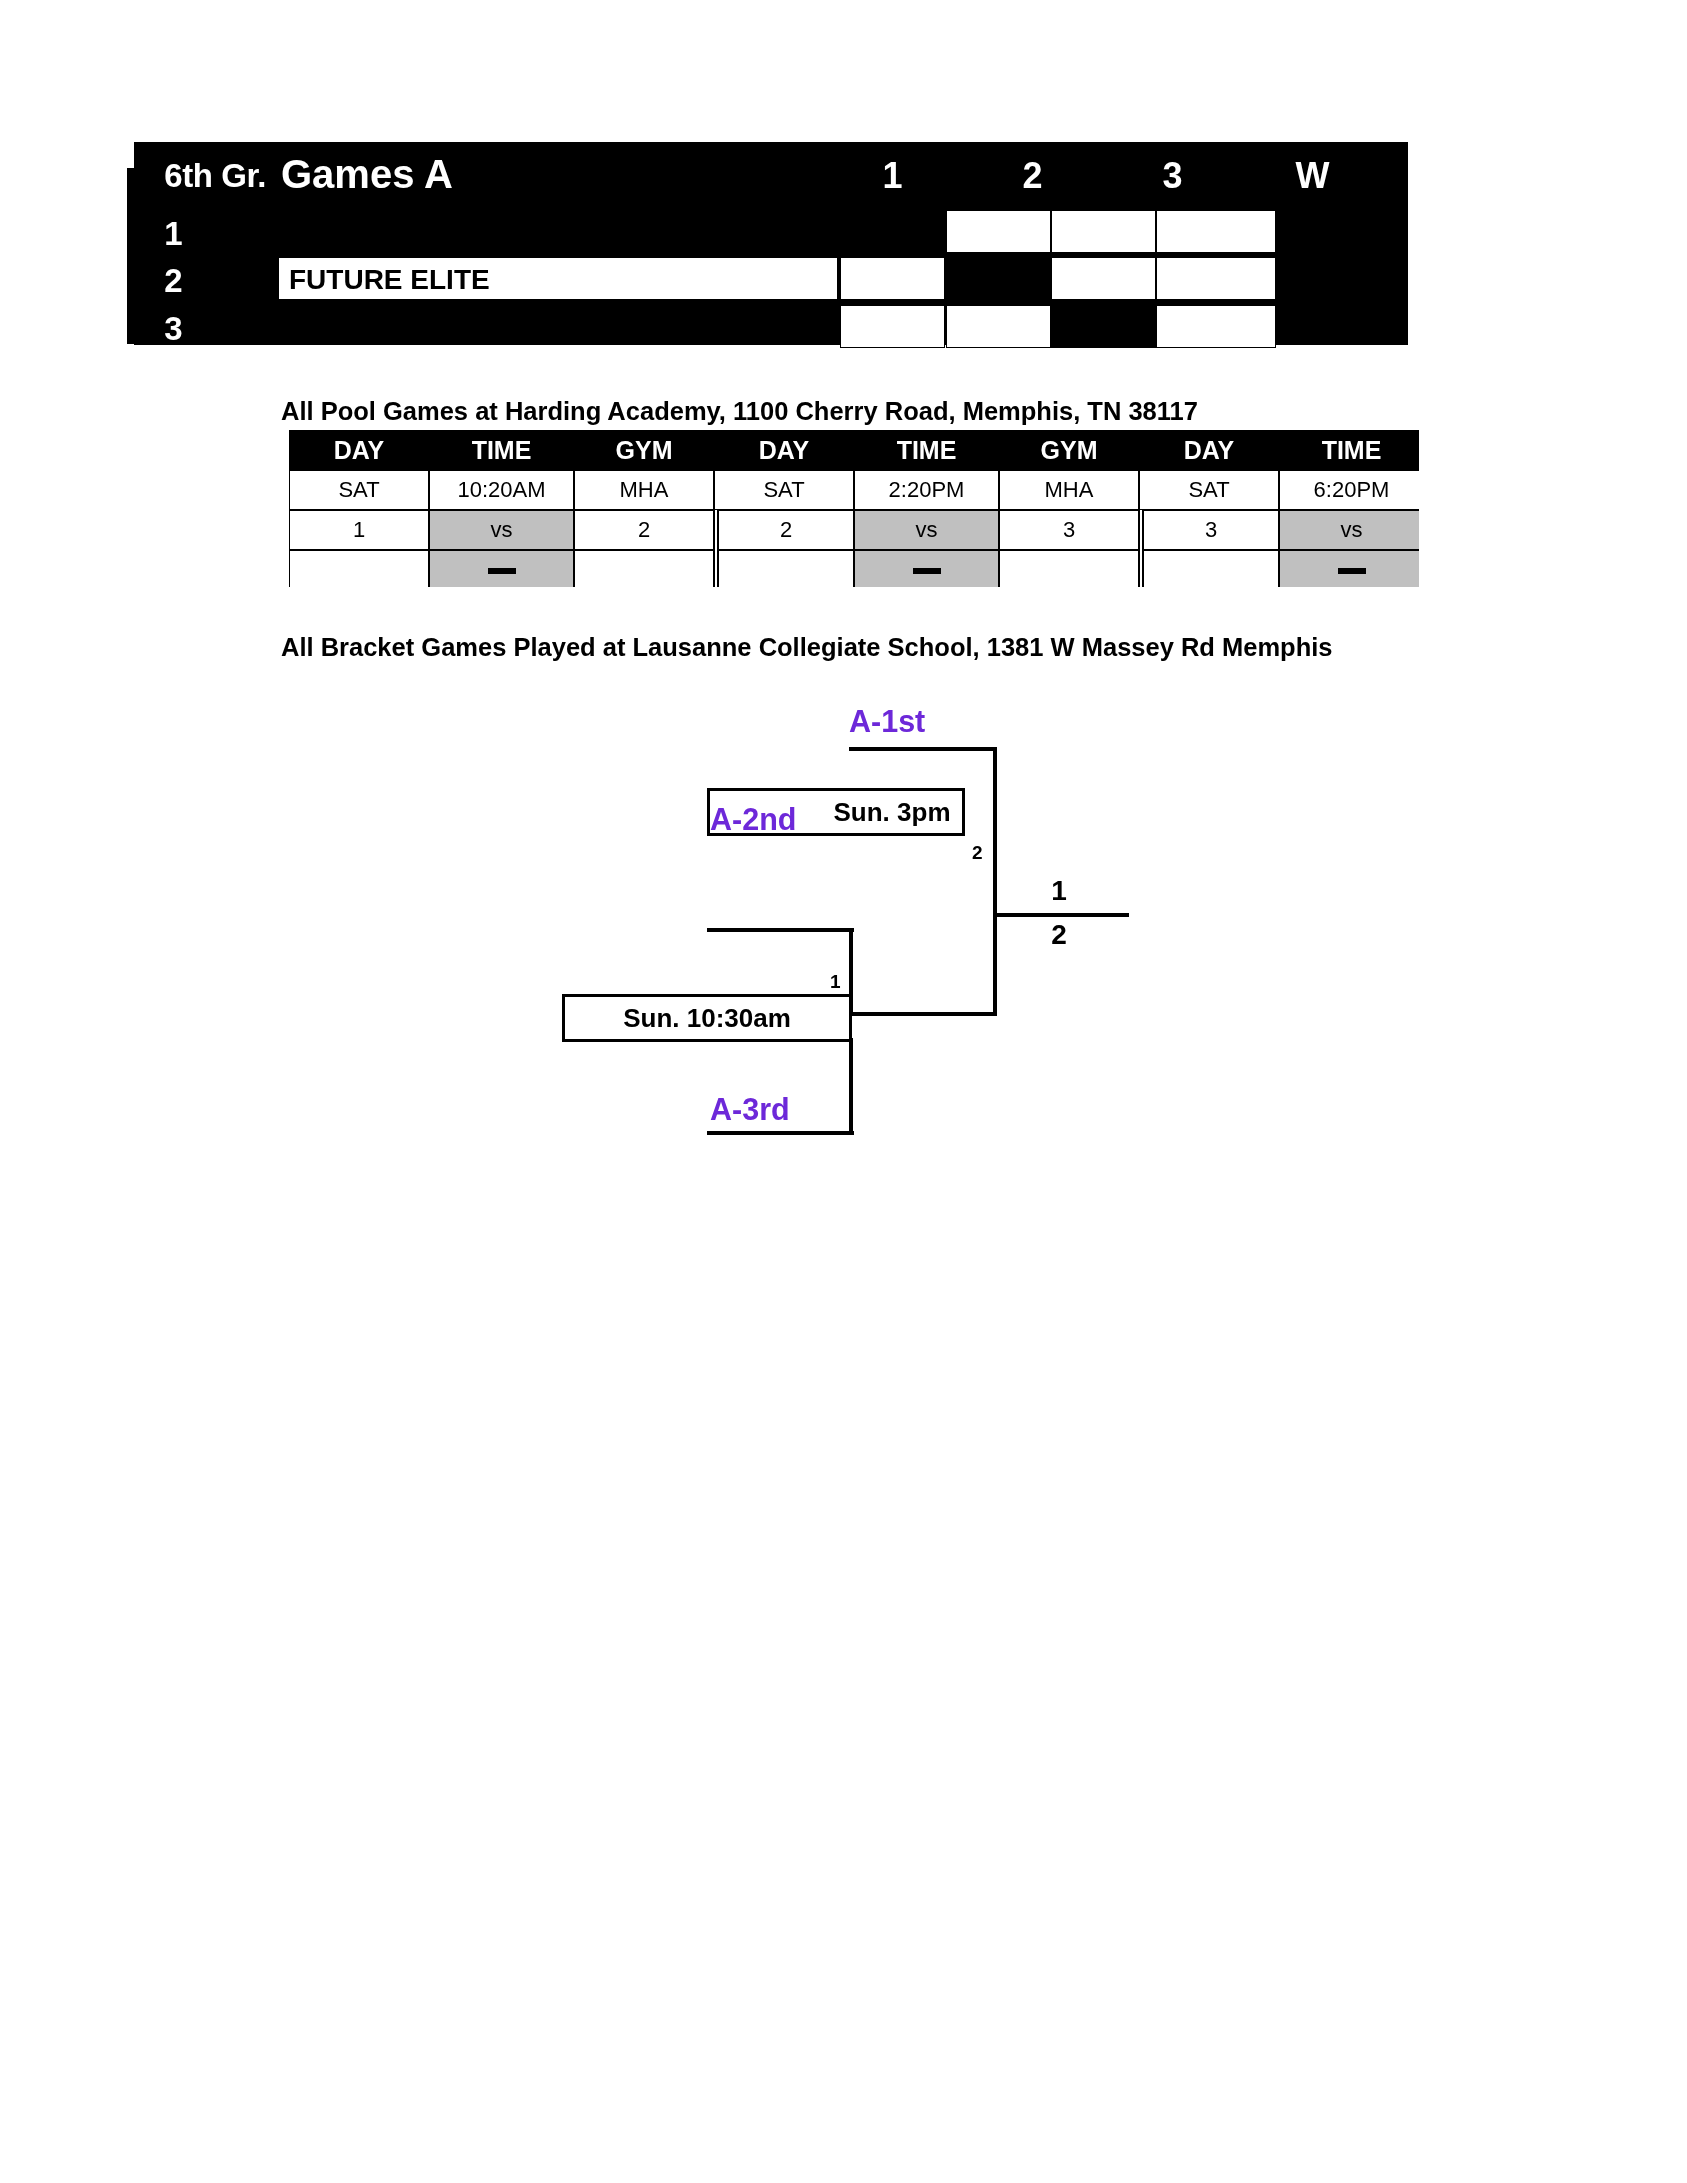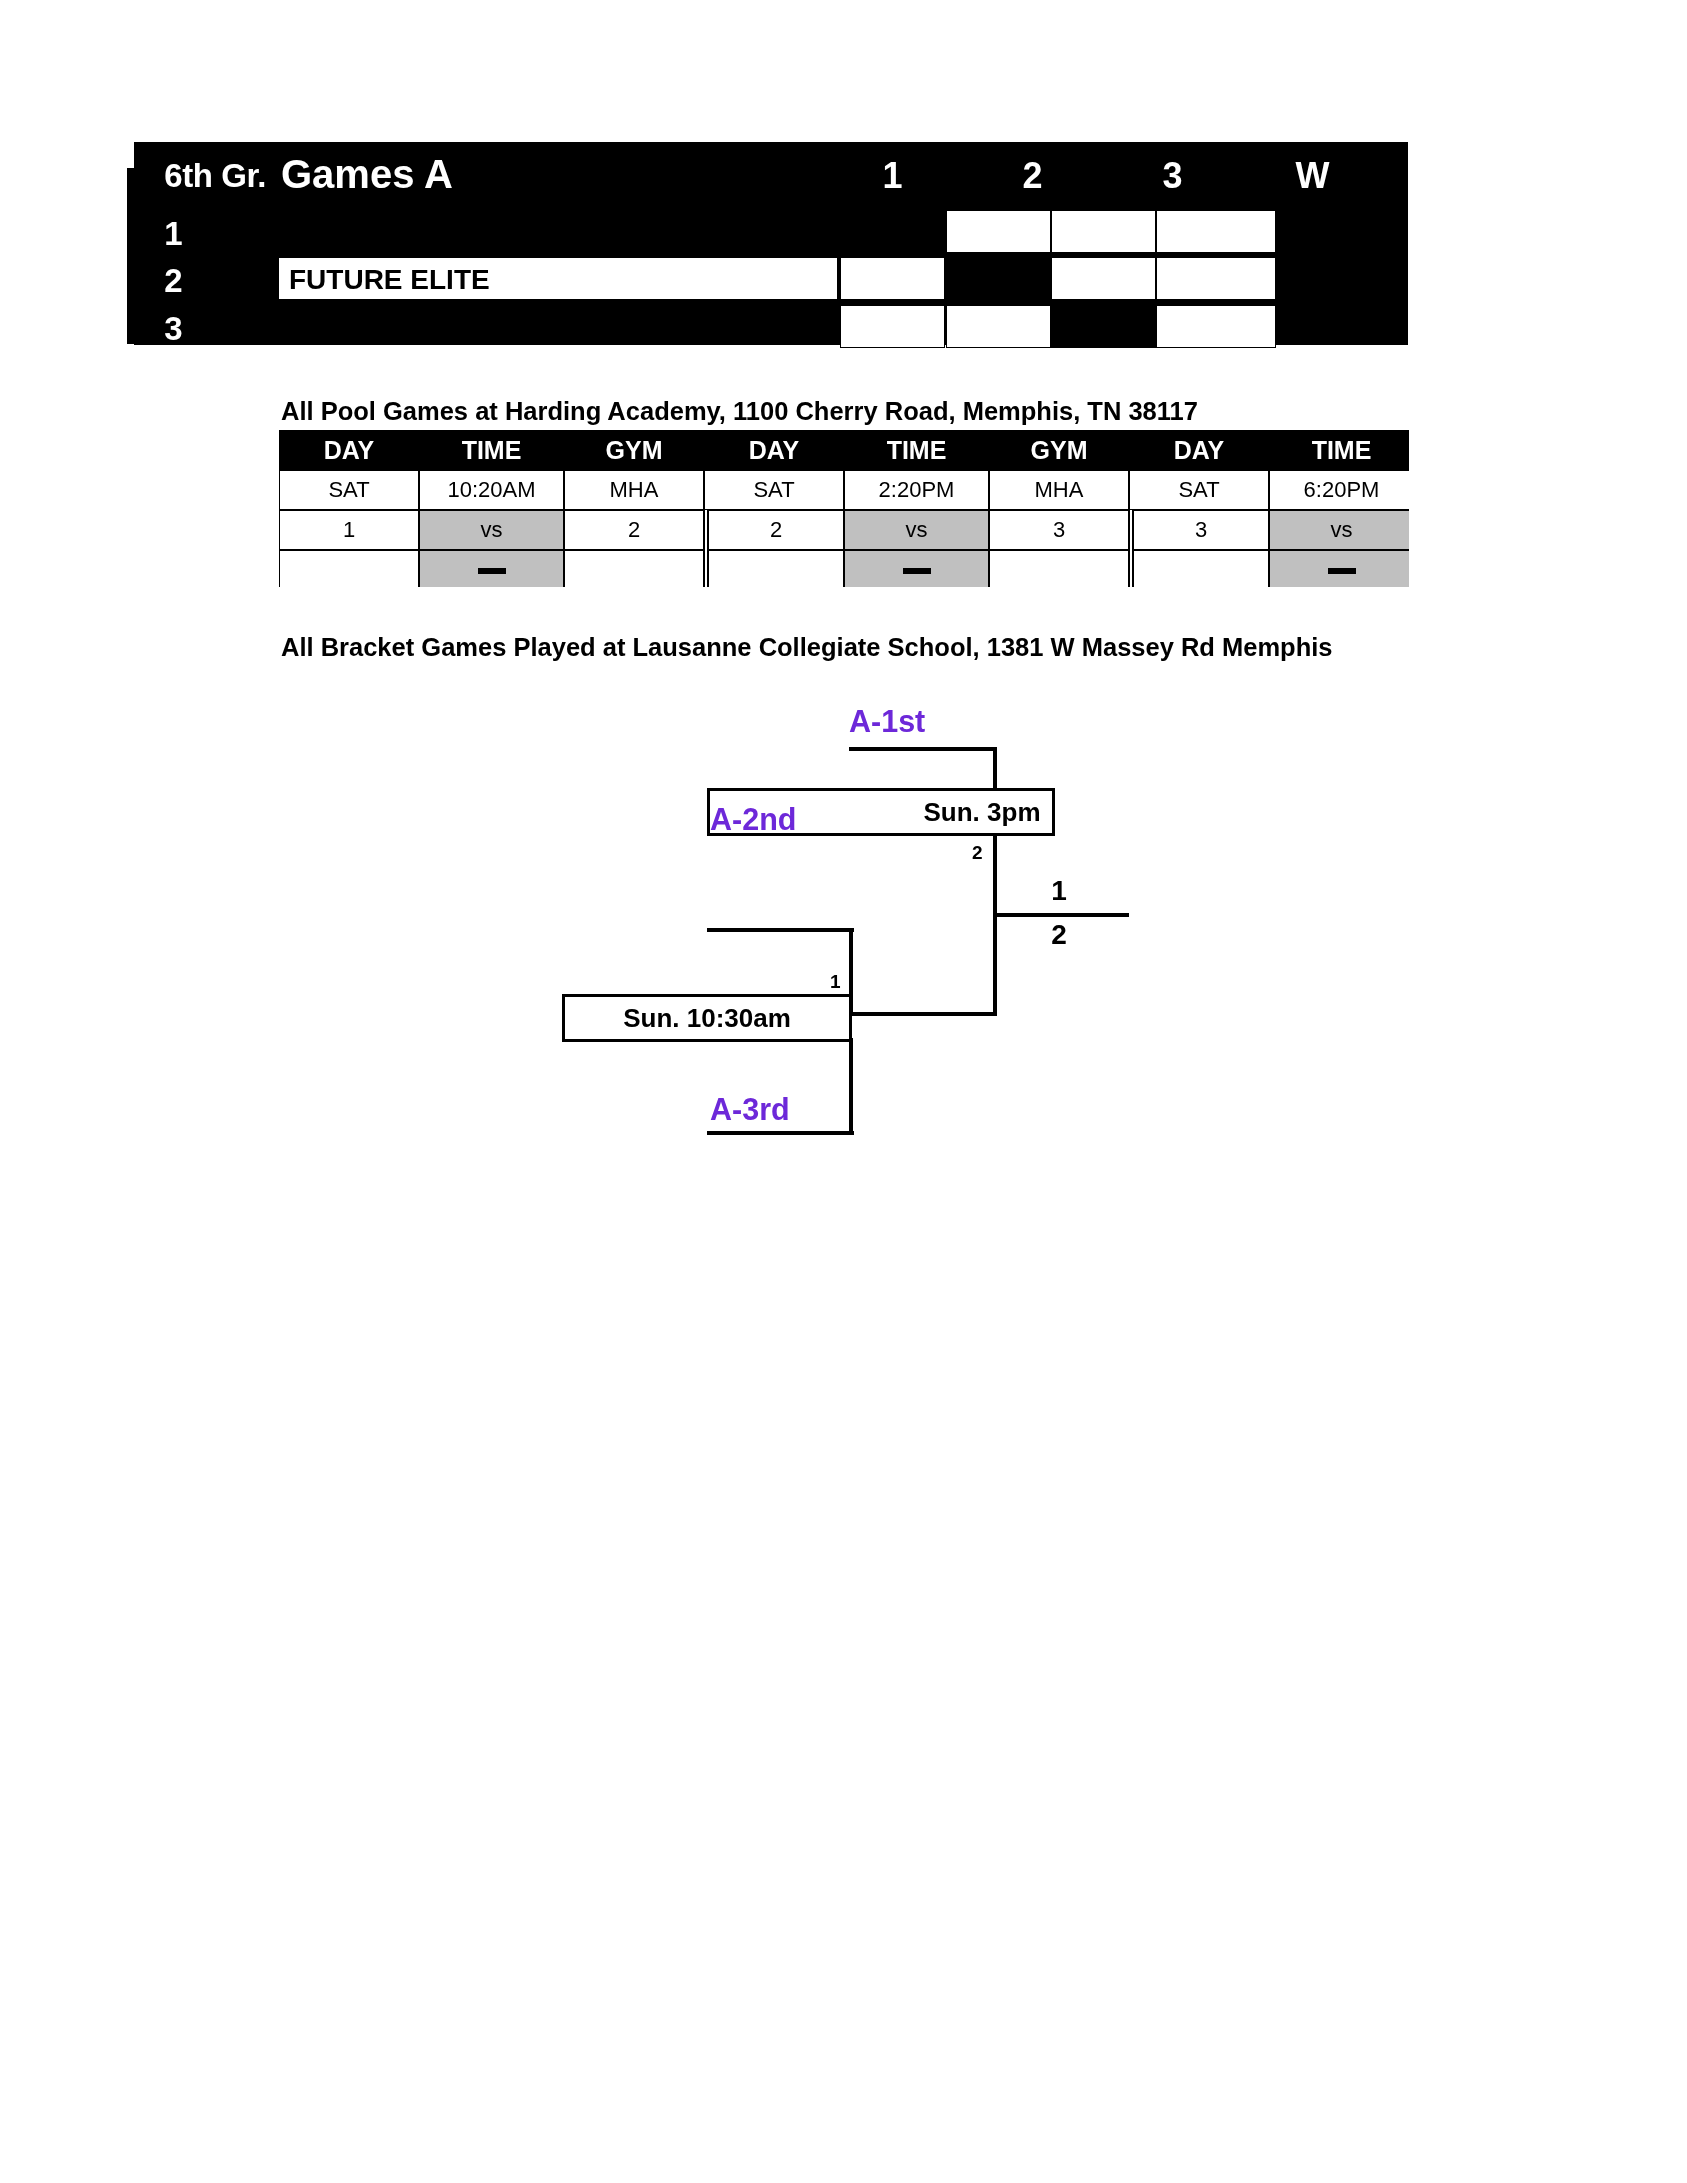--- a/index.html
+++ b/index.html
@@ -116,21 +116,21 @@
     top: 397px;
     font-size: 25.5px;
     font-weight: bold;
     color: #000000;
     white-space: nowrap;
   }
 
   
   #sched {
     position: absolute;
-    left: 279px;
+    left: 289px;
     top: 430px;
     width: 1130px;
     height: 157px;
     overflow: hidden;
   }
   #sched .sched-inner {
     position: absolute;
     left: 0;
     top: 0;
     width: 1269px;
@@ -355,21 +355,21 @@
 
 <div id="bracket-venue">All Bracket Games Played at Lausanne Collegiate School, 1381 W Massey Rd  Memphis</div>
 
 <div id="bracket">
 
   <div class="bk-label" style="left:849px; top:11.5px;">A-1st</div>
   <div class="bk-h" style="left:849px; top:55px; width:148px;"></div>
 
   <div class="bk-v" style="left:993px; top:55px; height:147px;"></div>
 
-  <div class="bk-box" style="left:707px; top:793px; top:96px; width:348px; height:48px;">
+  <div class="bk-box" style="left:707px; top:793px; top:96px; width:258px; height:48px;">
     <span>Sun. 3pm</span>
   </div>
 
   <div class="bk-seednum" style="left:972px; top:150px;">2</div>
 
   <div class="bk-label" style="left:710px; top:110px;">A-2nd</div>
   <div class="bk-h" style="left:707px; top:236px; width:147px;"></div>
 
   <div class="bk-v" style="left:849px; top:236px; height:88px;"></div>
   <div class="bk-h" style="left:849px; top:320px; width:147px;"></div>

